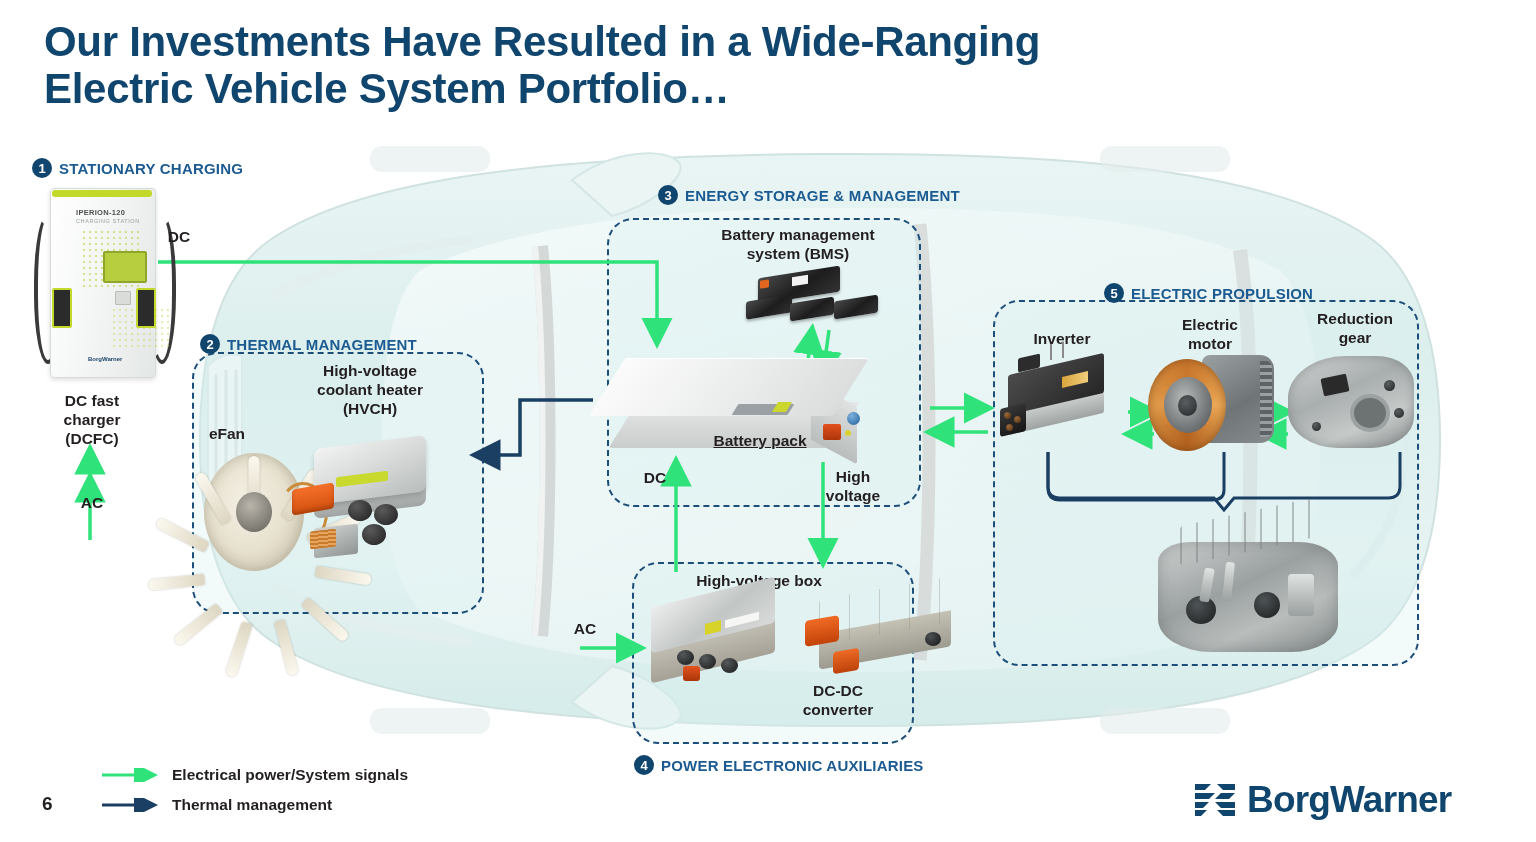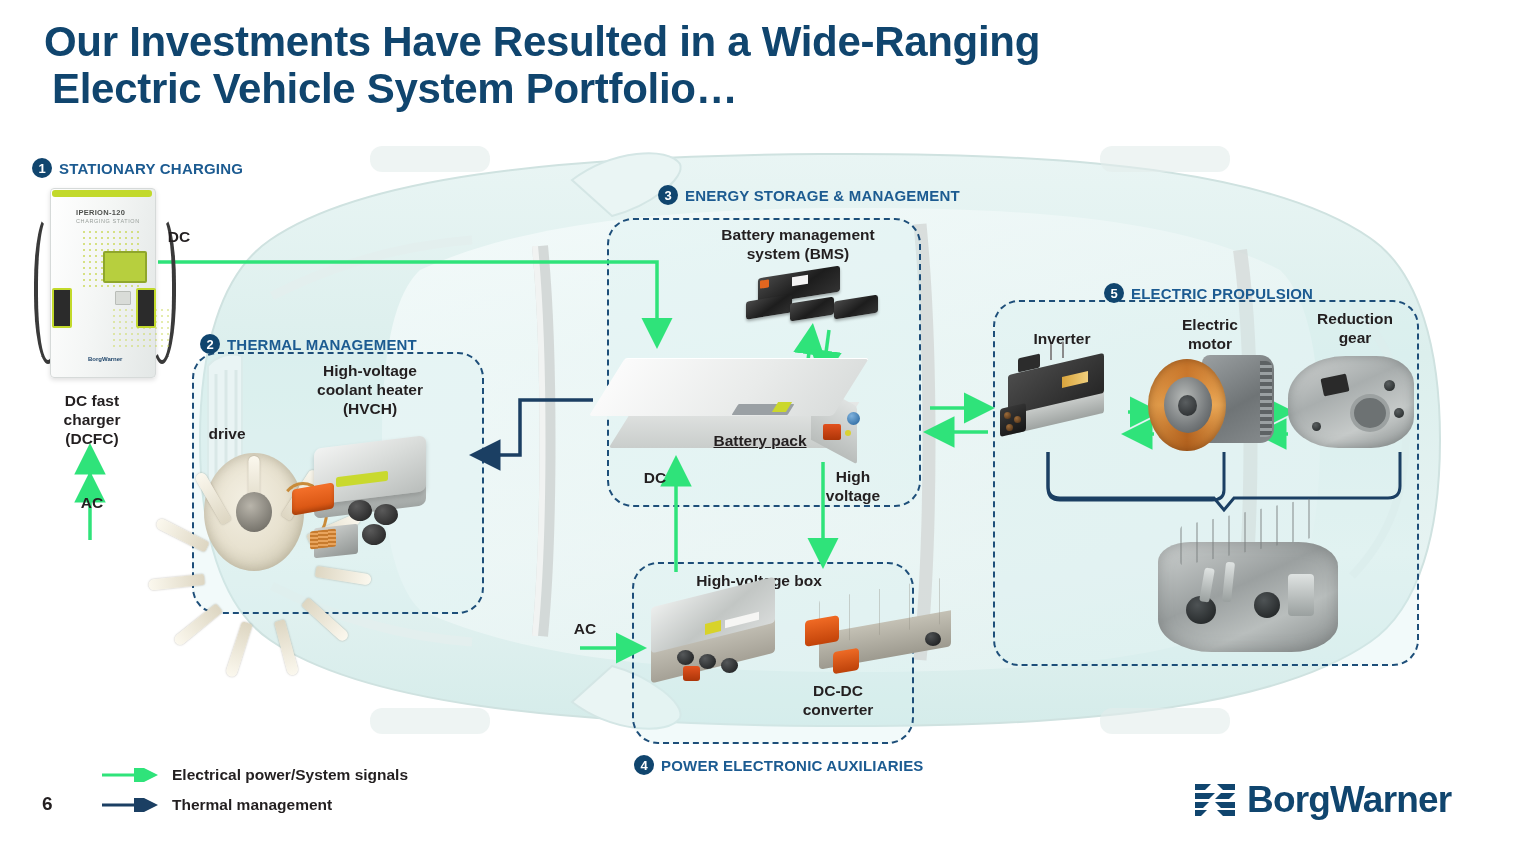--- a/index.html
+++ b/index.html
@@ -11,21 +11,21 @@
     position:relative;
   }
   #root{position:relative;width:1536px;height:842px;}
 
   
   .title{
     position:absolute;left:44px;top:18px;width:1400px;
     font-size:42px;line-height:1.12;font-weight:bold;
     color:#10456e;letter-spacing:-0.3px;
   }
-  .title .l2{display:block;margin-left:8px;}
+  .title .l2{display:block;}
 
   
   #car{position:absolute;left:120px;top:120px;width:1330px;height:640px;}
 
   
   .lbl{
     position:absolute;color:#231f20;font-weight:bold;
     font-size:15.5px;line-height:1.22;text-align:center;
   }
 
@@ -407,21 +407,21 @@
   </div>
 
   <div class="lbl" style="left:30px;top:392px;width:124px;">
     <div>DC fast</div>
     <div>charger</div>
     <div>(DCFC)</div>
   </div>
   <div class="lbl" style="left:62px;top:494px;width:60px;">AC</div>
   <div class="lbl" style="left:150px;top:228px;width:58px;">DC</div>
 
-  <div class="lbl" style="left:180px;top:425px;width:94px;">drive</div>
+  <div class="lbl" style="left:180px;top:425px;width:94px;">eFan</div>
   <div class="lbl" style="left:288px;top:362px;width:164px;">
     <div>High-voltage</div>
     <div>coolant heater</div>
     <div>(HVCH)</div>
   </div>
 
   <div class="prod" id="efan">
     <div class="fan-hub"></div>
     <div class="fan-blade" style="transform:rotate(0deg) translate(-50%,-100%);"></div>
     <div class="fan-blade" style="transform:rotate(33deg) translate(-50%,-100%);"></div>

